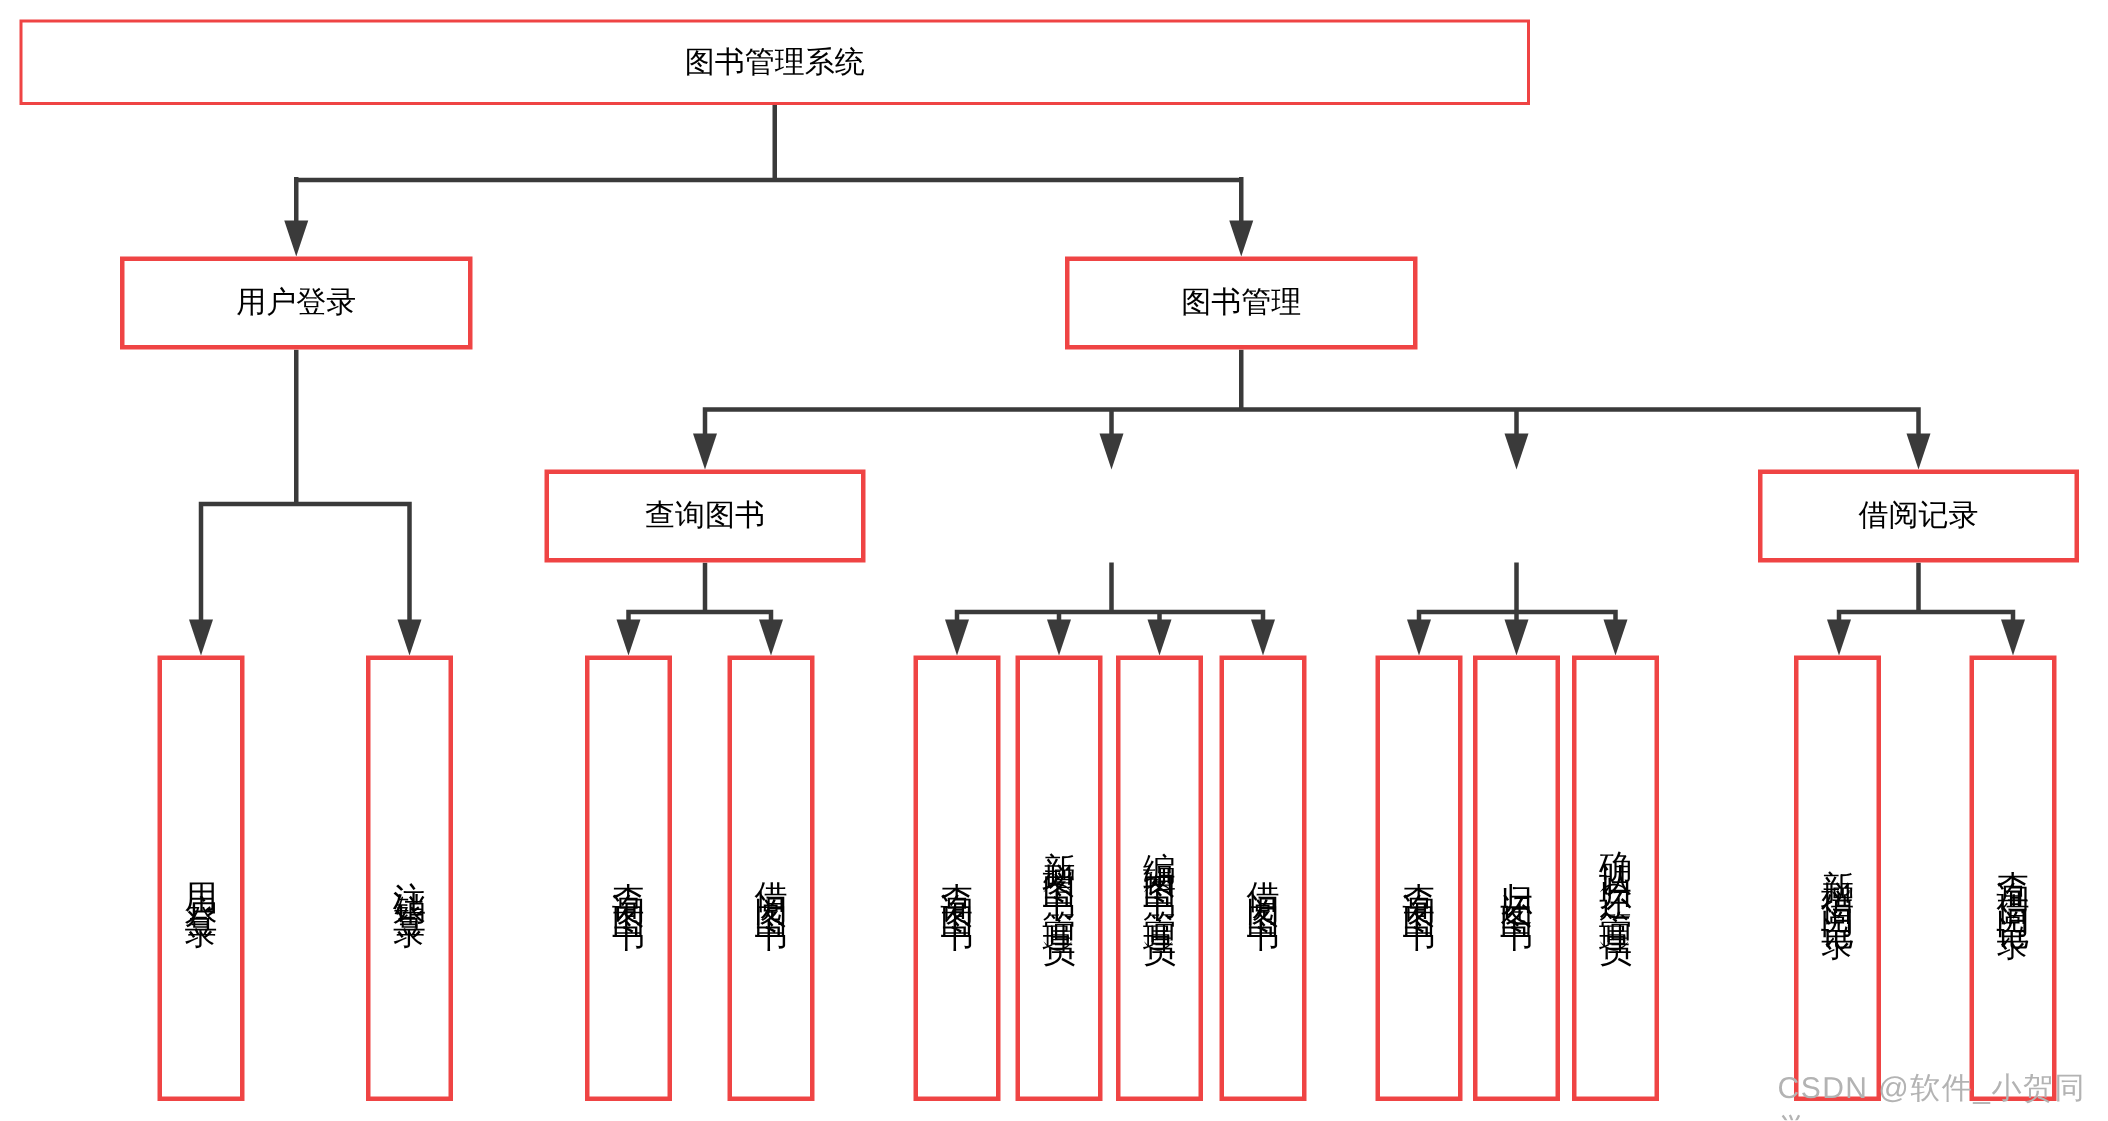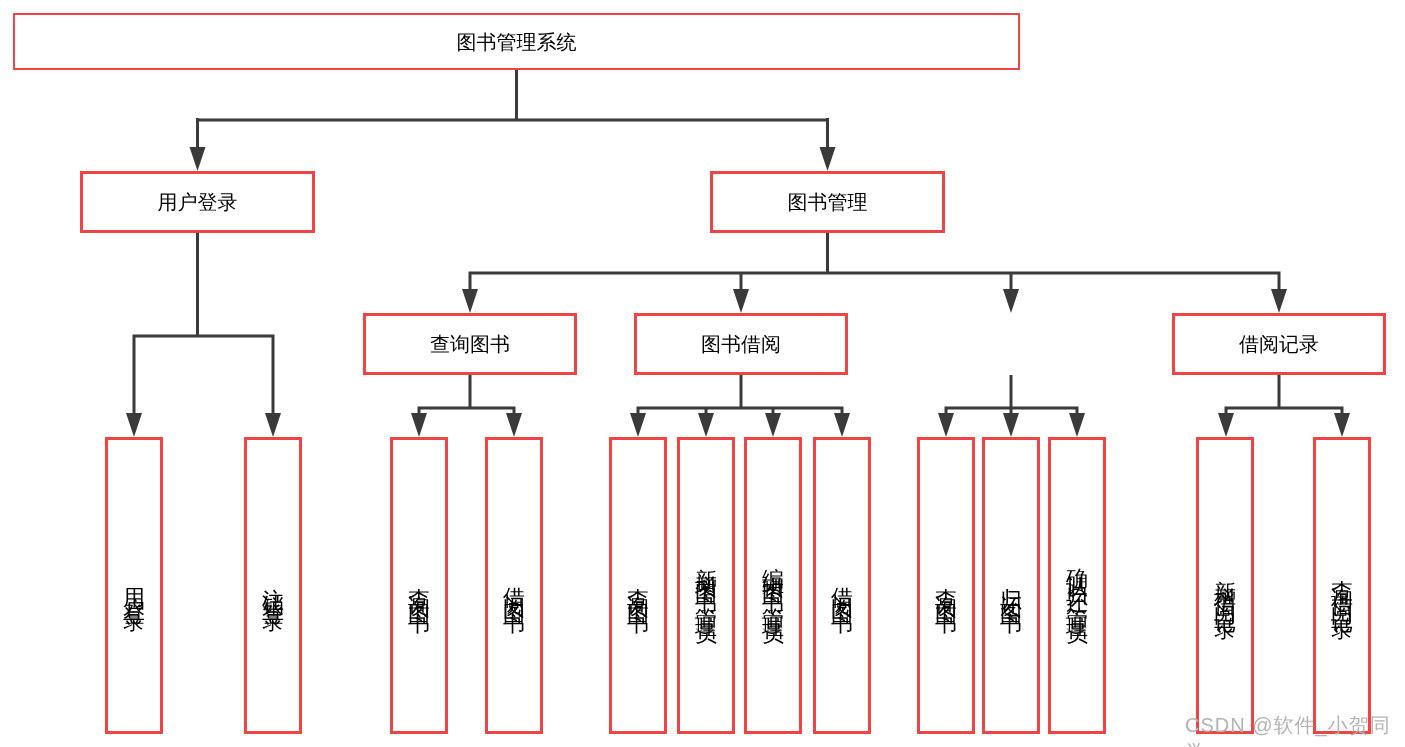--- a/index.html
+++ b/index.html
@@ -106,21 +106,20 @@
       <polygon points="1342,437 1334,413 1350,413"></polygon>
     </g>
   </svg>
 
   <div class="node root">图书管理系统</div>
 
   <div class="node lvl2" style="left:80px">用户登录</div>
   <div class="node lvl2" style="left:710px">图书管理</div>
 
   <div class="node lvl3" style="left:363px">查询图书</div>
-  <div class="node lvl3" style="left:634px">图书借阅</div>
   <div class="node lvl3" style="left:1172px">借阅记录</div>
 
   <div class="node leaf" style="left:105px">用户登录</div>
   <div class="node leaf" style="left:244px">注销登录</div>
 
   <div class="node leaf" style="left:390px">查询图书</div>
   <div class="node leaf" style="left:485px">借阅图书</div>
 
   <div class="node leaf" style="left:609px">查询图书</div>
   <div class="node leaf" style="left:677px">新增图书（管理员）</div>

